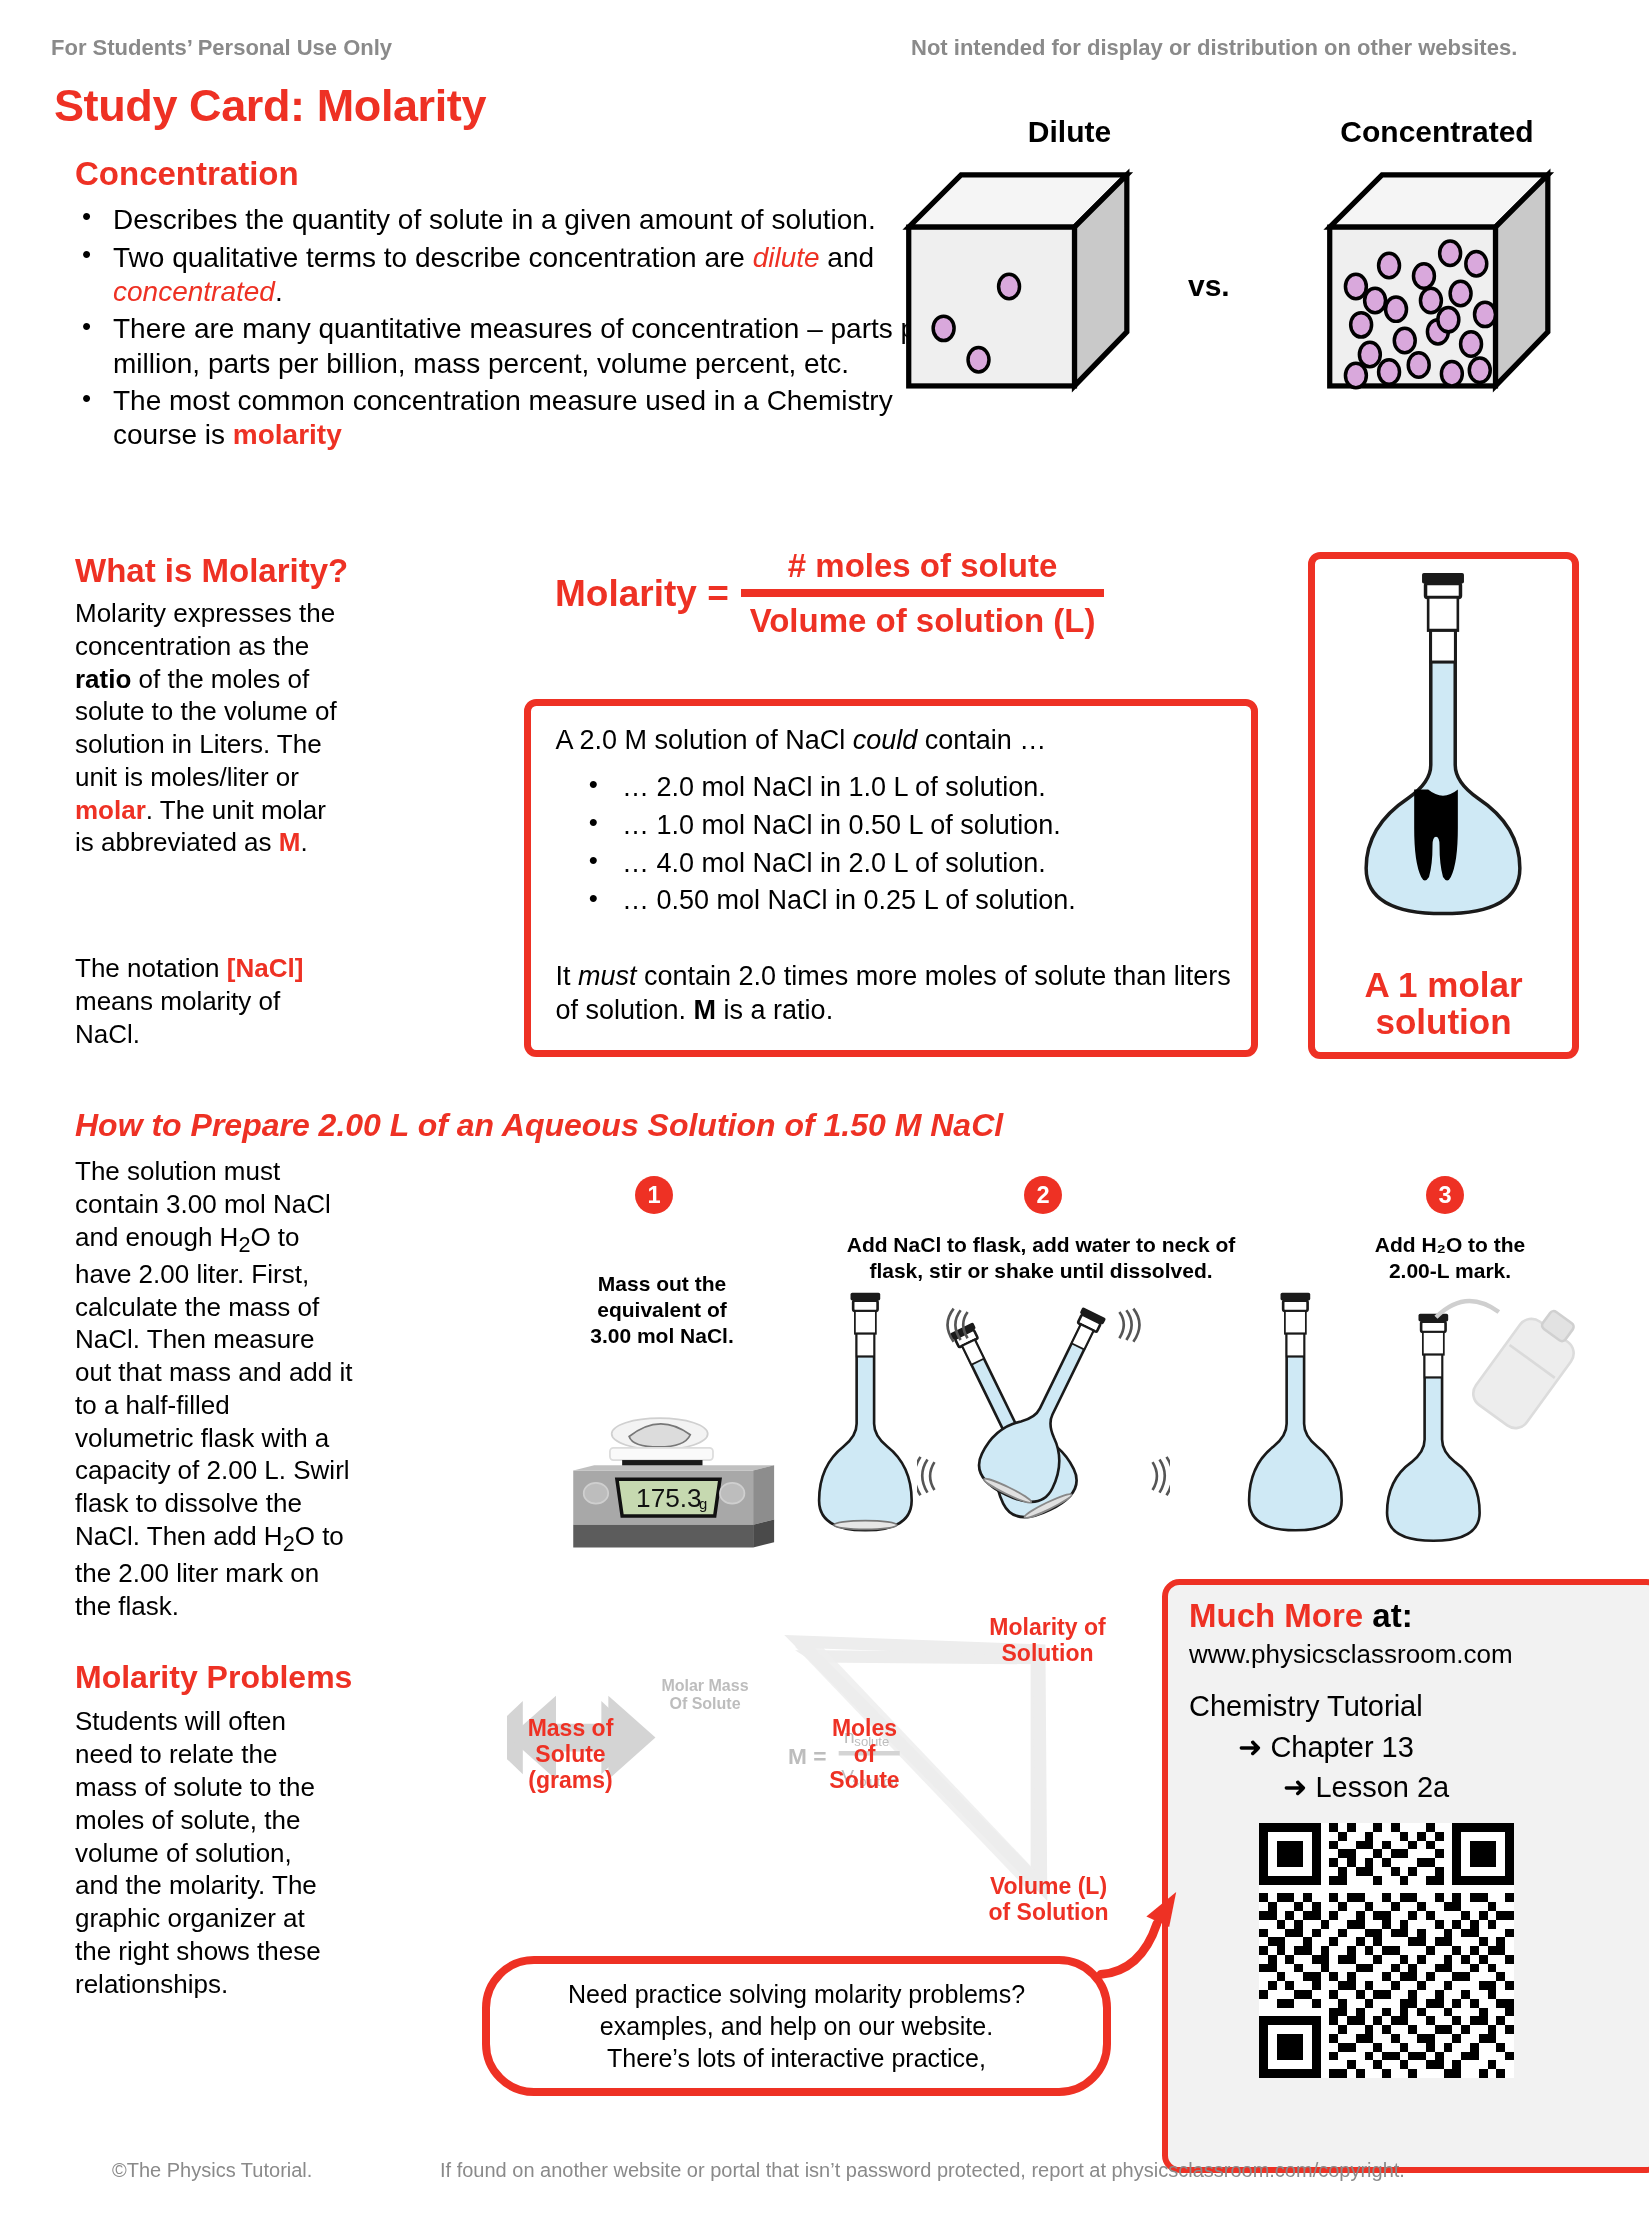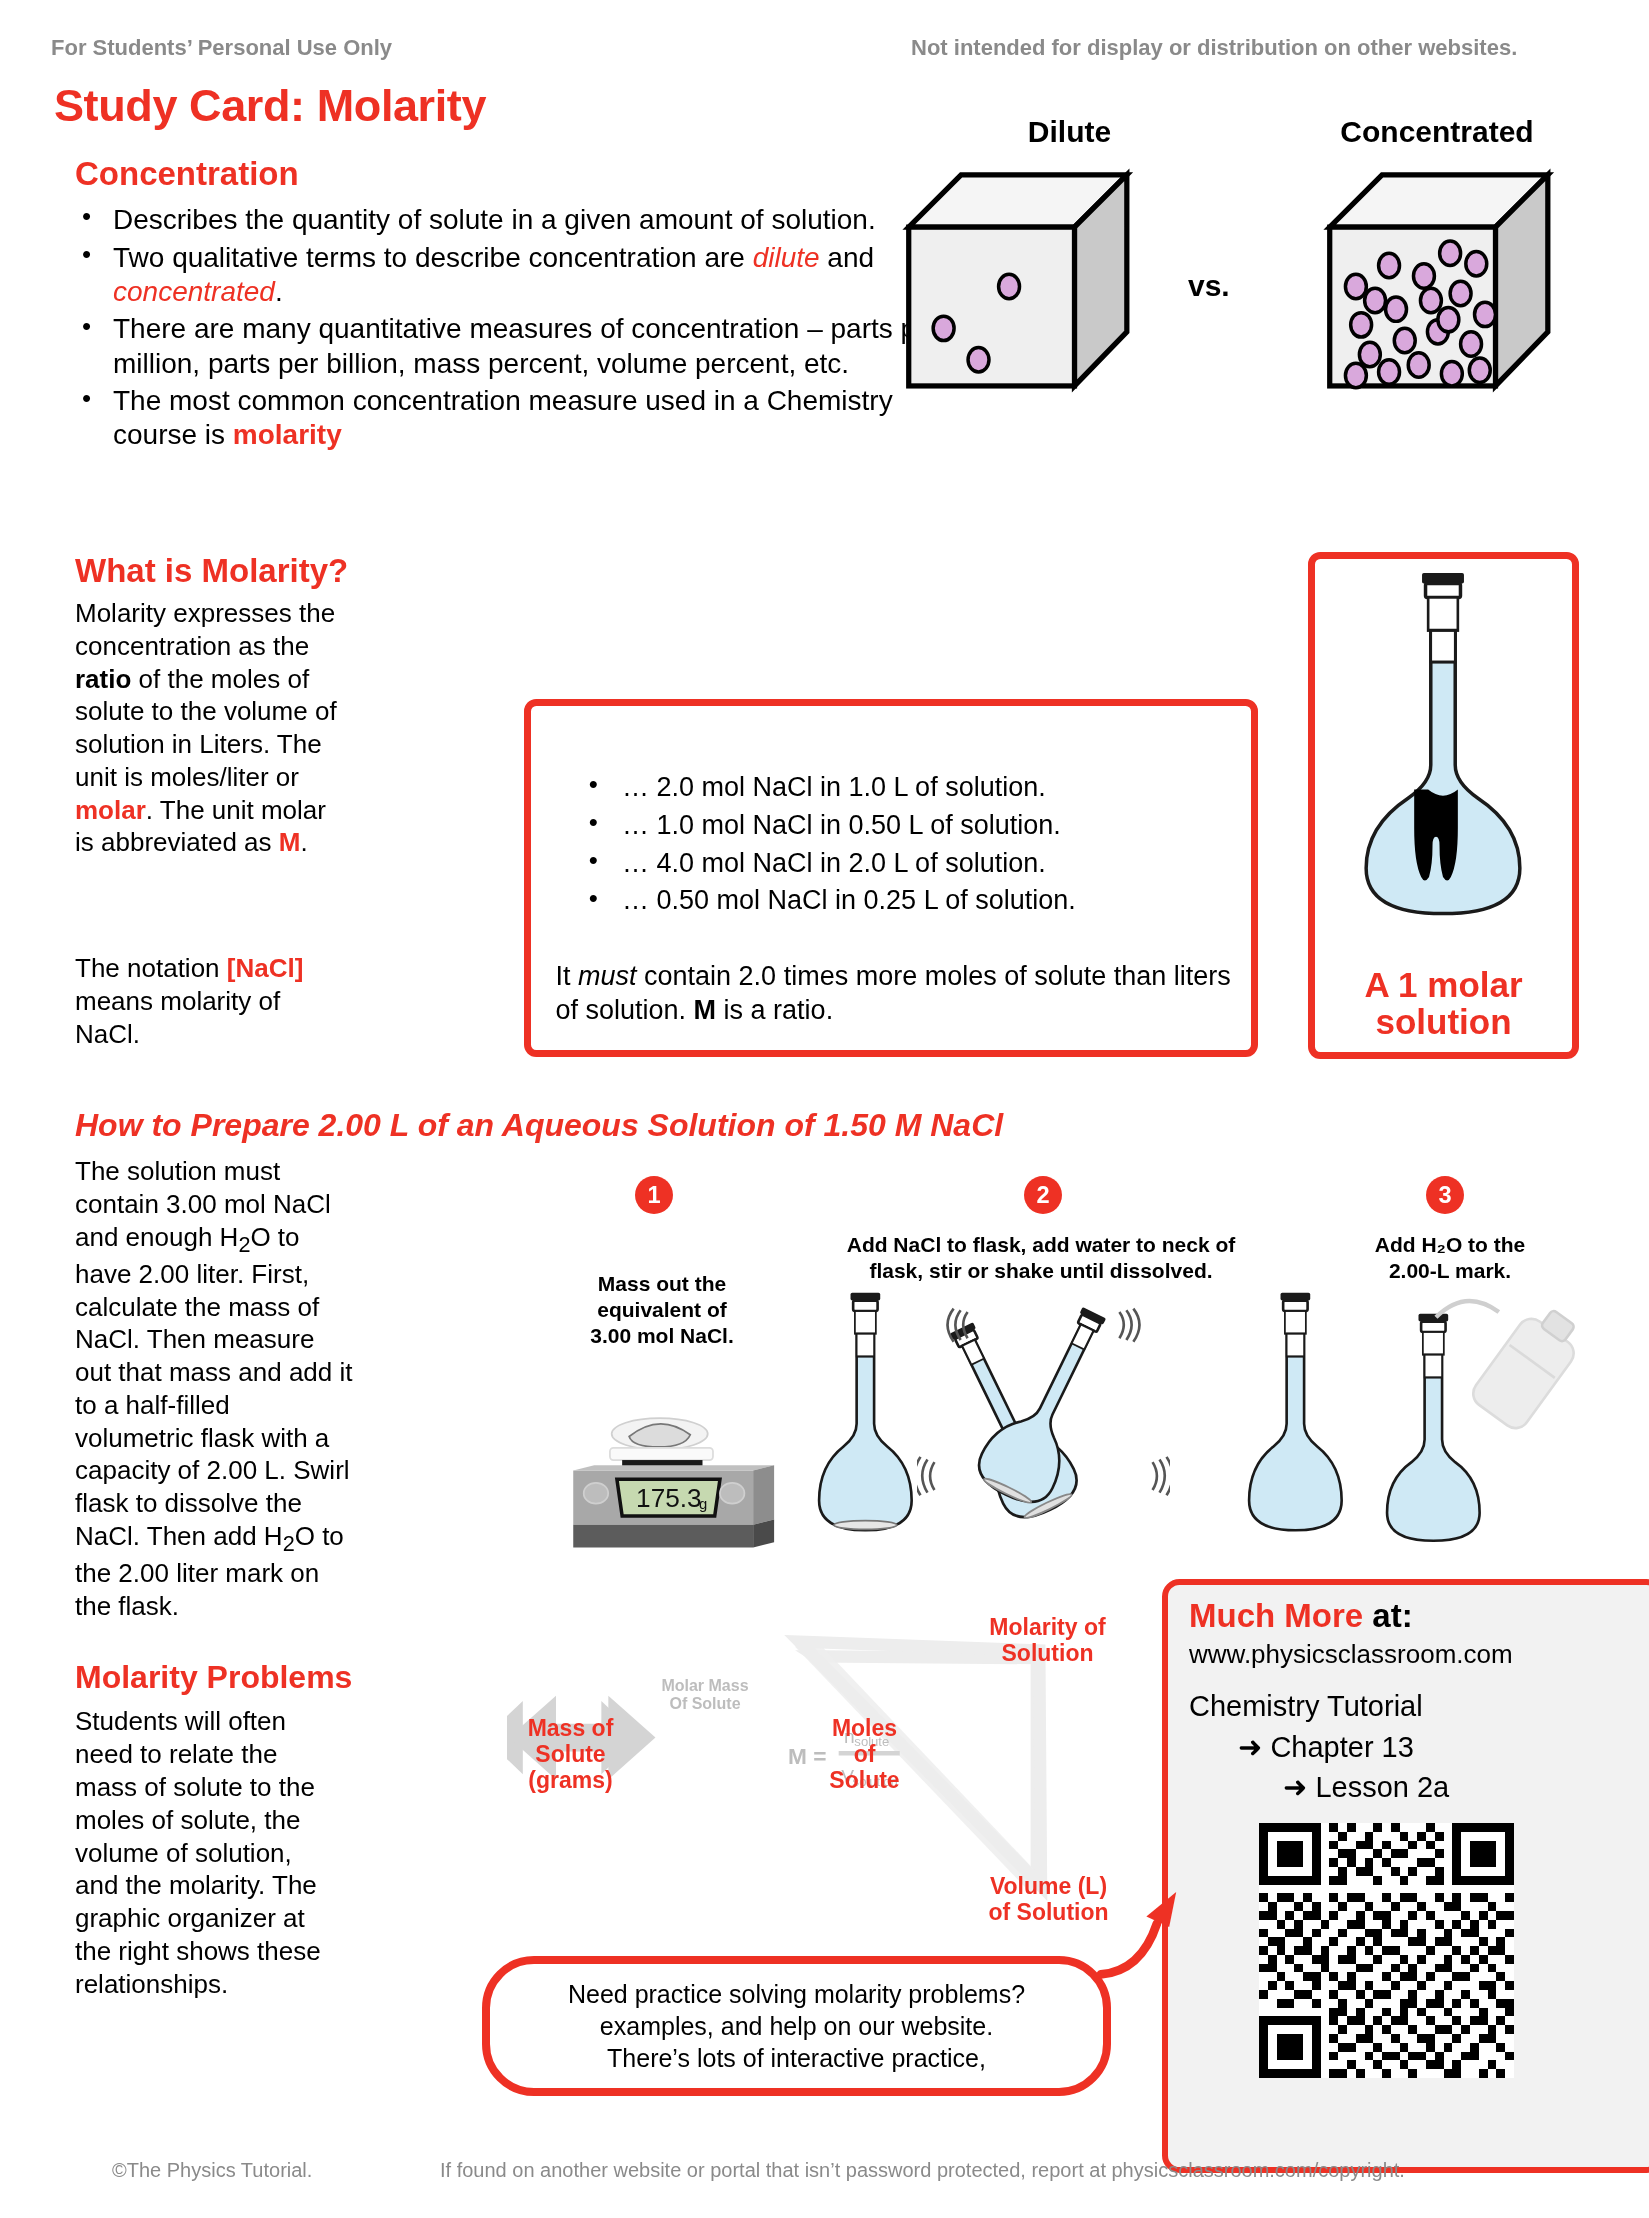--- a/index.html
+++ b/index.html
@@ -224,22 +224,31 @@
         <ellipse cx="62" cy="164" rx="12" ry="14"></ellipse>
         <ellipse cx="146" cy="186" rx="12" ry="14"></ellipse>
       </g>
     </svg>
   </div>
 
   <div id="wim-head" class="sec-head">What is Molarity?</div>
   <div id="wim-body"><span>Molarity expresses the concentration as the </span><span class="bold">ratio</span><span> of the moles of solute to the volume of solution in Liters. The unit is moles/liter or </span><span class="redb">molar</span><span>. The unit molar is abbreviated as </span><span class="redb">M</span><span>.</span></div>
   <div id="wim-body2"><span>The notation </span><span class="redb">[NaCl]</span><span> means molarity of NaCl.</span></div>
 
+  <div class="formula">
+    <div class="lhs">Molarity =</div>
+    <div class="frac">
+      <div class="num"># moles of solute</div>
+      <div class="bar"></div>
+      <div class="den">Volume of solution (L)</div>
+    </div>
+  </div>
 
   <div id="ex-box" class="redbox">
+    <div class="lead"><span>A 2.0 M solution of NaCl </span><span class="it">could</span><span> contain …</span></div>
     <ul>
       <li>… 2.0 mol NaCl in 1.0 L of solution.</li>
       <li>… 1.0 mol NaCl in 0.50 L of solution.</li>
       <li>… 4.0 mol NaCl in 2.0 L of solution.</li>
       <li>… 0.50 mol NaCl in 0.25 L of solution.</li>
     </ul>
     <div class="tail"><span>It </span><span class="it">must</span><span> contain 2.0 times more moles of solute than liters of solution. </span><span class="bold">M</span><span> is a ratio.</span></div>
   </div>
 
   <div id="flask-card">

